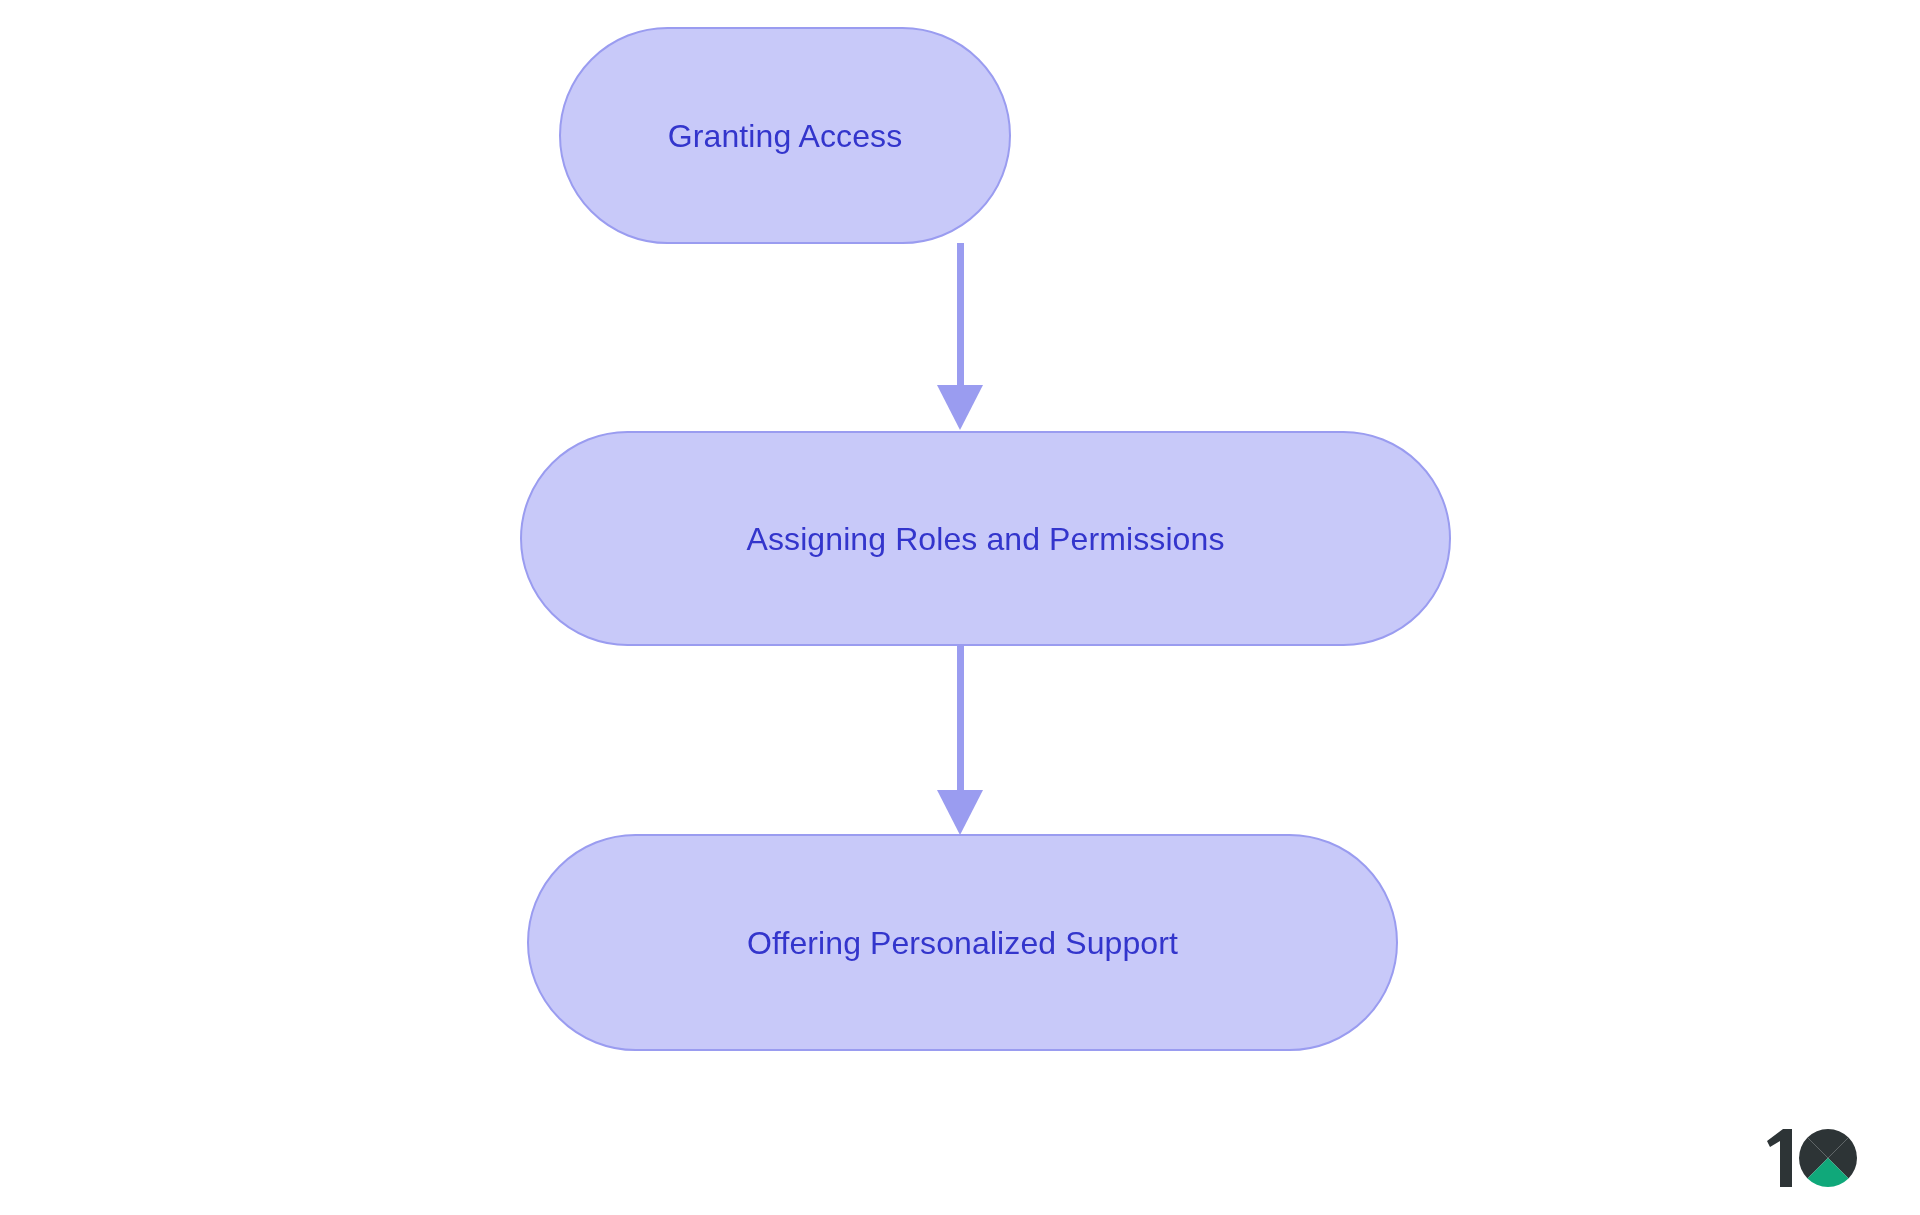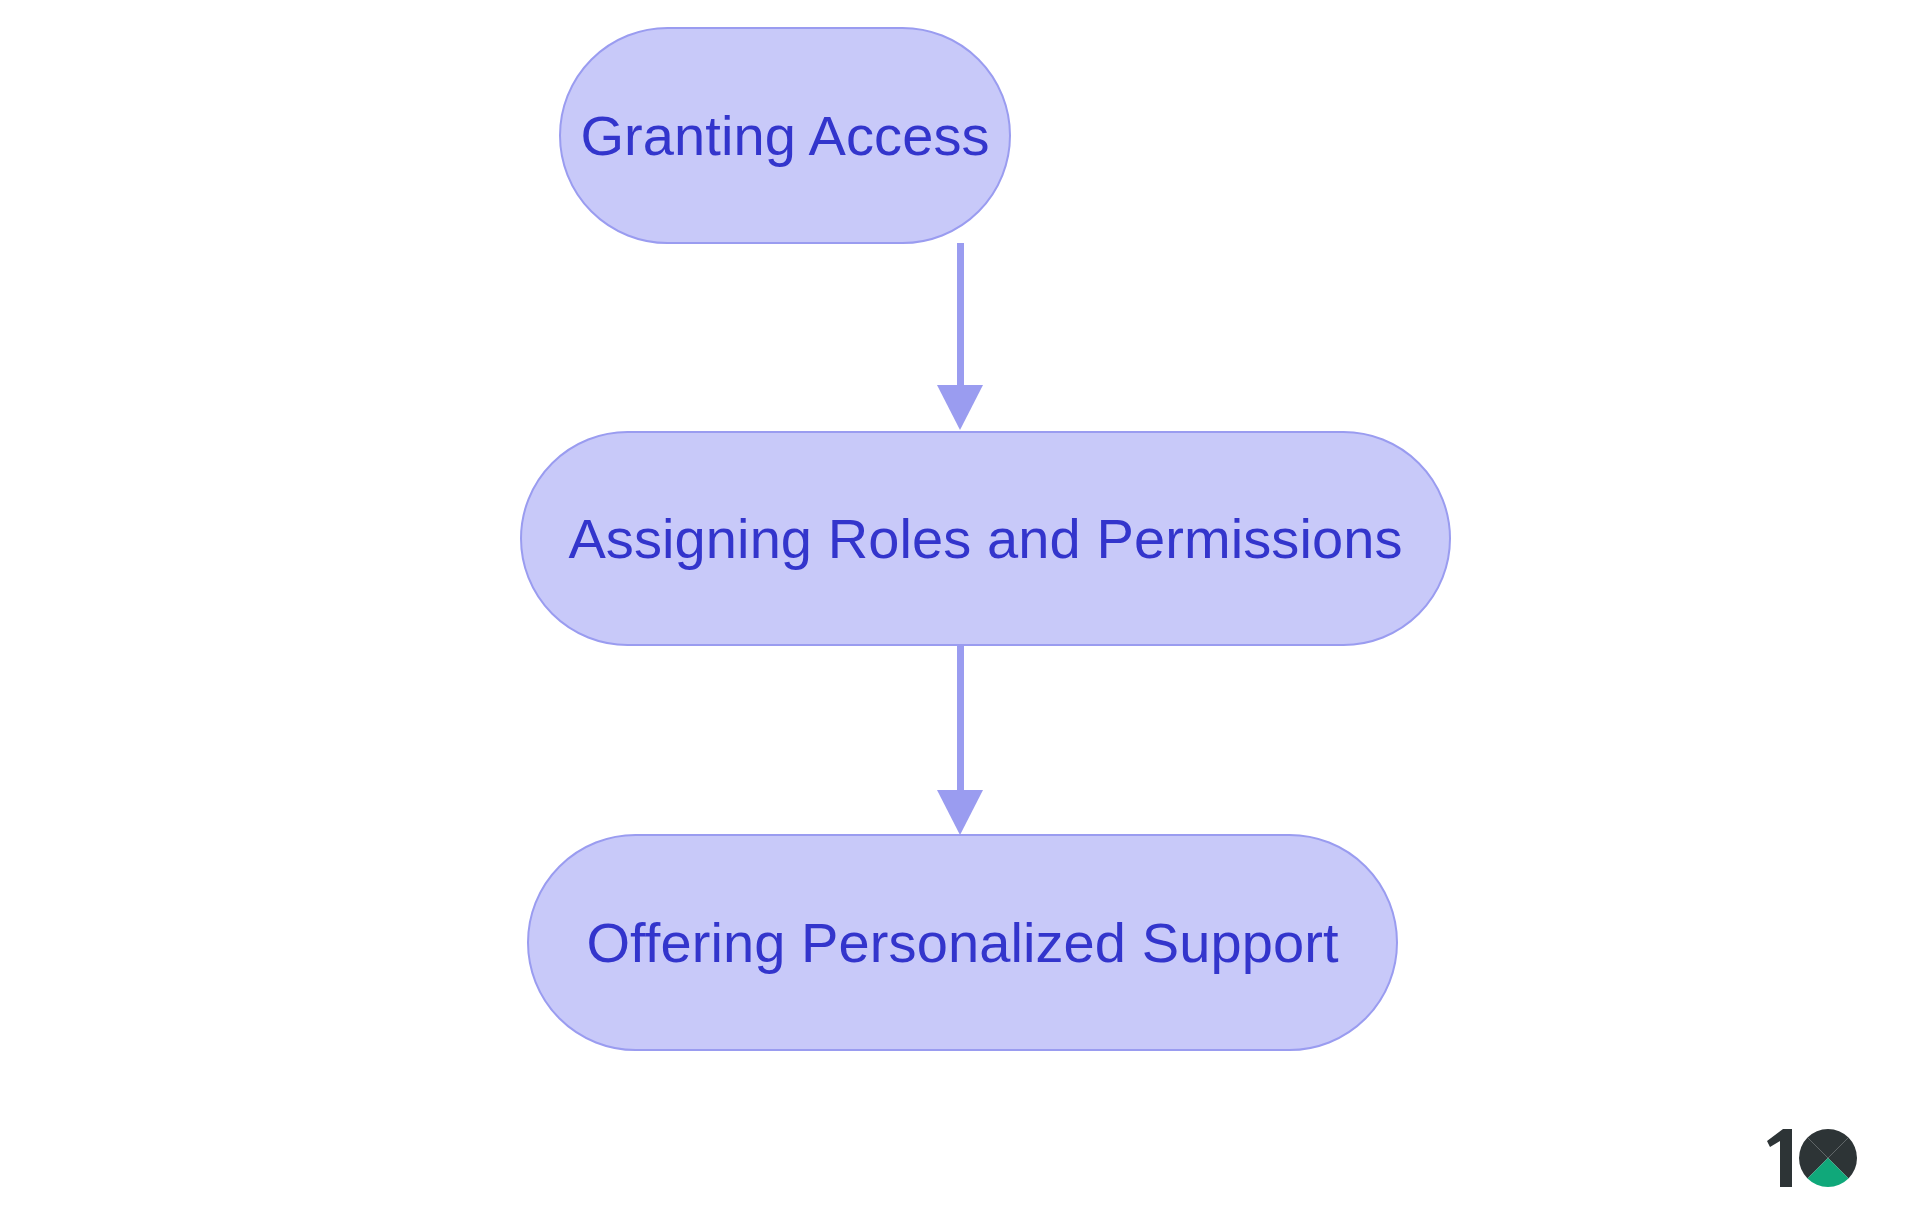--- a/index.html
+++ b/index.html
@@ -33,21 +33,21 @@
     justify-content: center;
     background: #c8c9f9;
     border: 2px solid #9a9cf0;
     border-radius: 999px;
     z-index: 2;
   }
   .node-label {
     color: #3335cc;
     font-family: "Liberation Sans", sans-serif;
     font-weight: 400;
-    font-size: 56px;
+    font-size: 32px;
     line-height: 1;
     letter-spacing: 0.1px;
     white-space: nowrap;
     user-select: none;
   }
 
   #node-granting-access {
     left: 559px;
     top: 27px;
     width: 452px;

